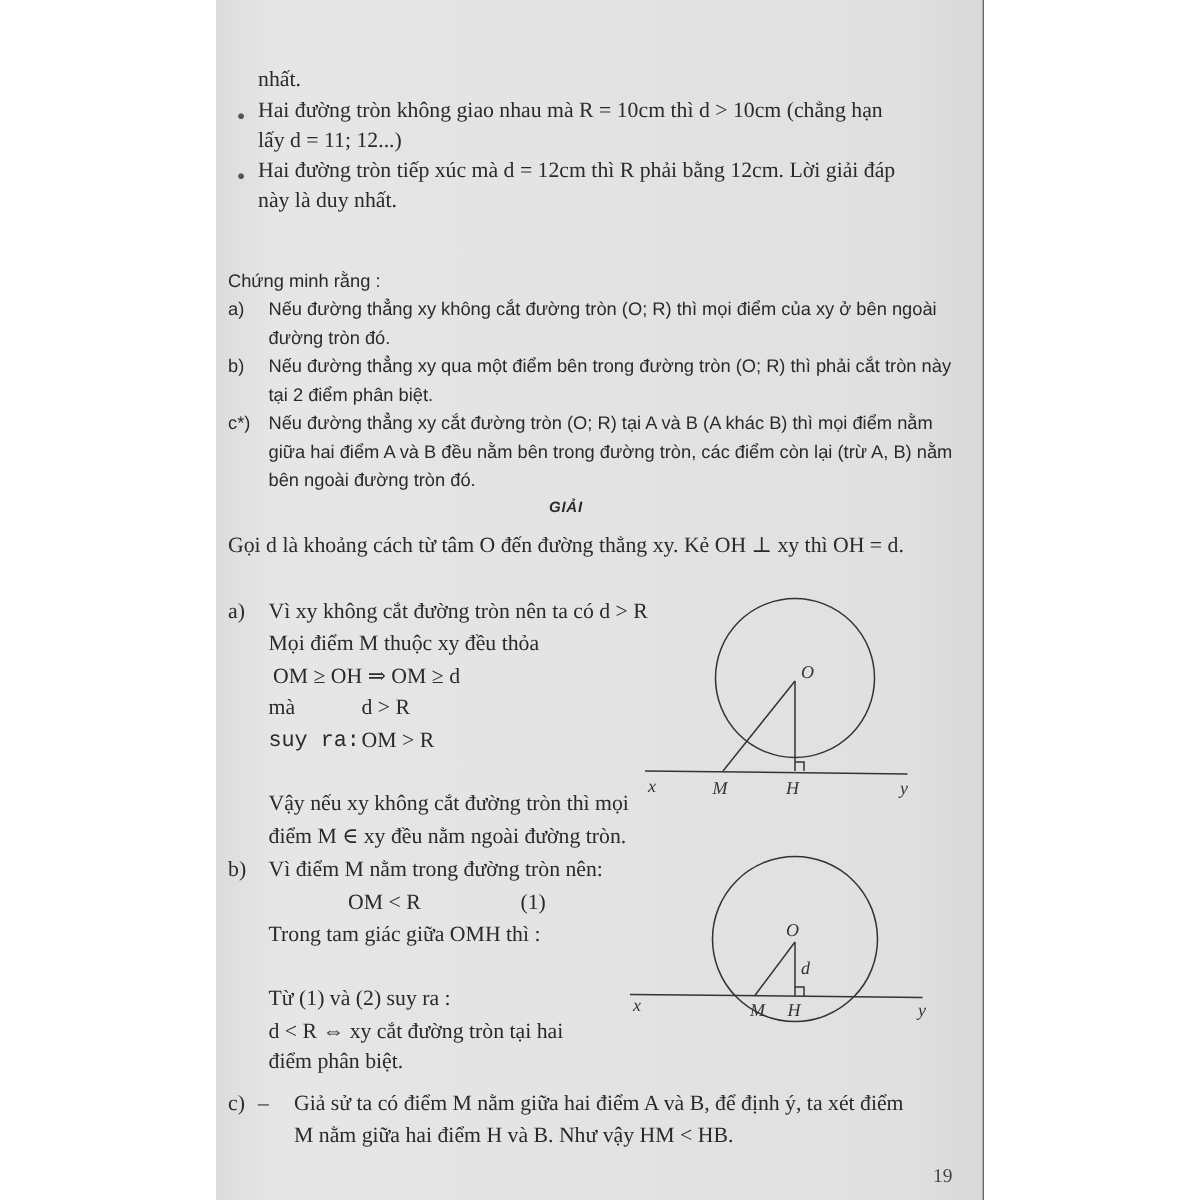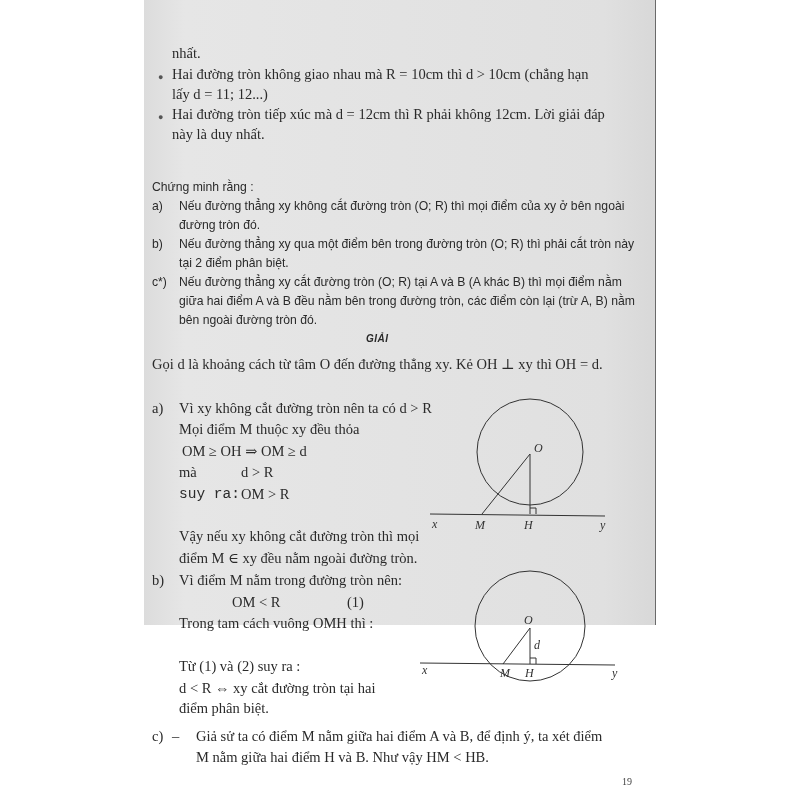--- a/index.html
+++ b/index.html
@@ -1,44 +1,44 @@
 <!DOCTYPE html>
 <html><head>
 <meta charset="utf-8">
 <style>
   html, body { margin:0; padding:0; }
   body { width:800px; height:800px; background:#ffffff; position:relative; overflow:hidden; }
   .page {
-    position:absolute; left:144px; top:0; width:511px; height:625px;
+    position:absolute; left:144px; top:0; width:511px; height:800px;
     background:linear-gradient(90deg,#dcdcdc 0%,#e6e6e6 8%,#e3e3e3 50%,#e0e0e0 90%,#d8d8d8 100%);
     border-right:1px solid #6a6a6a;
     color:#2a2a2a;
   }
   .serif { font-family:"Liberation Serif","DejaVu Serif",serif; font-size:14.5px; }
   .sans { font-family:"Liberation Sans","DejaVu Sans",sans-serif; font-size:12.2px; }
   .line { position:absolute; white-space:nowrap; }
   .bullet { position:absolute; font-size:9px; color:#555; }
   .lbl { position:absolute; }
   .giai { position:absolute; left:222px; top:333px; font-family:Liberation Sans, sans-serif; font-style:italic; font-weight:bold; font-size:10px; letter-spacing:0.5px; }
-  .pagenum { position:absolute; left:478px; top:776px; font-family:"Liberation Serif",serif; font-size:10px; color:#444; }
+  .pagenum { position:absolute; left:478px; top:776px; font-family:"Liberation Serif",serif; font-size:13px; color:#444; }
   svg.diagram { position:absolute; left:0; top:0; }
 </style>
 </head>
 <body>
 
 <div class="page">
 
   <div class="line serif" style="left:28px;top:45px;">nhất.</div>
 
   <div class="bullet" style="left:14px;top:72px;">●</div>
   <div class="line serif" style="left:28px;top:66px;">Hai đường tròn không giao nhau mà R = 10cm thì d &gt; 10cm (chẳng hạn</div>
   <div class="line serif" style="left:28px;top:86px;">lấy d = 11; 12...)</div>
 
   <div class="bullet" style="left:14px;top:112px;">●</div>
-  <div class="line serif" style="left:28px;top:106px;">Hai đường tròn tiếp xúc mà d = 12cm thì R phải không 12cm. Lời giải đáp</div>
+  <div class="line serif" style="left:28px;top:106px;">Hai đường tròn tiếp xúc mà d = 12cm thì R phải bằng 12cm. Lời giải đáp</div>
   <div class="line serif" style="left:28px;top:126px;">này là duy nhất.</div>
 
   <div class="line sans" style="left:8px;top:180px;">Chứng minh rằng :</div>
 
   <div class="lbl sans" style="left:8px;top:199px;">a)</div>
   <div class="line sans" style="left:35px;top:199px;">Nếu đường thẳng xy không cắt đường tròn (O; R) thì mọi điểm của xy ở bên ngoài</div>
   <div class="line sans" style="left:35px;top:218px;">đường tròn đó.</div>
 
   <div class="lbl sans" style="left:8px;top:237px;">b)</div>
   <div class="line sans" style="left:35px;top:237px;">Nếu đường thẳng xy qua một điểm bên trong đường tròn (O; R) thì phải cắt tròn này</div>
@@ -60,21 +60,21 @@
   <div class="line serif" style="left:97px;top:464px;">d &gt; R</div>
   <div class="line serif" style="left:35px;top:486px;font-family:Liberation Mono, monospace;">suy ra:</div>
   <div class="line serif" style="left:97px;top:486px;">OM &gt; R</div>
   <div class="line serif" style="left:35px;top:528px;">Vậy nếu xy không cắt đường tròn thì mọi</div>
   <div class="line serif" style="left:35px;top:550px;">điểm M ∈ xy đều nằm ngoài đường tròn.</div>
 
   <div class="lbl serif" style="left:8px;top:572px;">b)</div>
   <div class="line serif" style="left:35px;top:572px;">Vì điểm M nằm trong đường tròn nên:</div>
   <div class="line serif" style="left:88px;top:594px;">OM &lt; R</div>
   <div class="line serif" style="left:203px;top:594px;">(1)</div>
-  <div class="line serif" style="left:35px;top:615px;">Trong tam cách vuông OMH thì :</div>
+  <div class="line serif" style="left:35px;top:615px;">Trong tam giác giữa OMH thì :</div>
   <div class="line serif" style="left:35px;top:658px;">Từ (1) và (2) suy ra :</div>
   <div class="line serif" style="left:35px;top:680px;">d &lt; R   ⇔  xy cắt đường tròn tại hai</div>
   <div class="line serif" style="left:35px;top:700px;">điểm phân biệt.</div>
 
   <div class="lbl serif" style="left:8px;top:728px;">c)</div>
   <div class="lbl serif" style="left:28px;top:728px;">–</div>
   <div class="line serif" style="left:52px;top:728px;">Giả sử ta có điểm M nằm giữa hai điểm A và B, để định ý, ta xét điểm</div>
   <div class="line serif" style="left:52px;top:749px;">M nằm giữa hai điểm H và B. Như vậy  HM &lt; HB.</div>
 
   <div class="pagenum">19</div>

